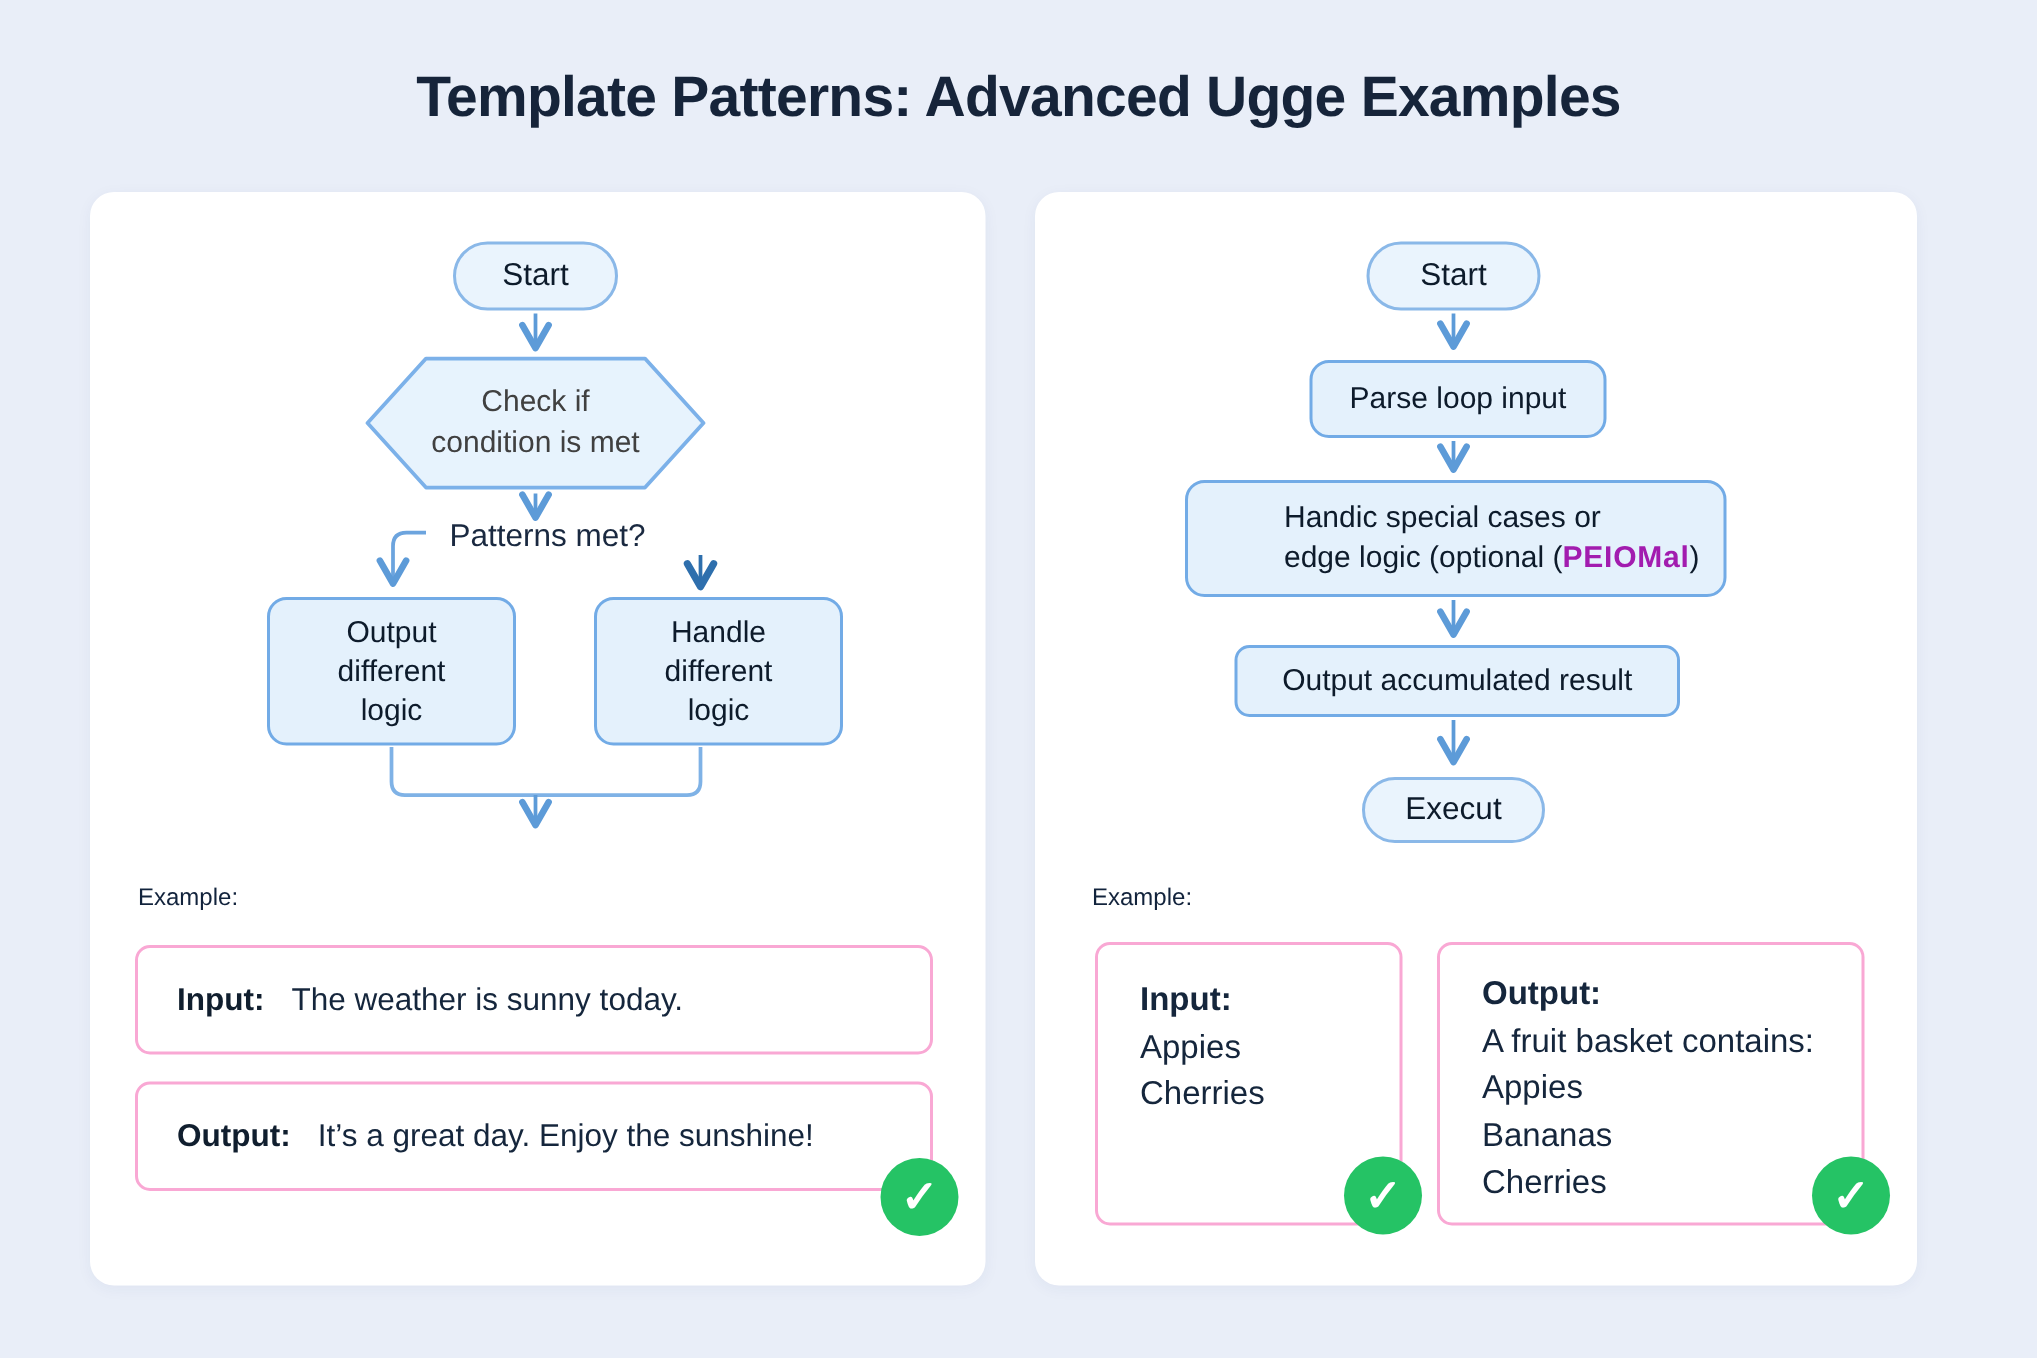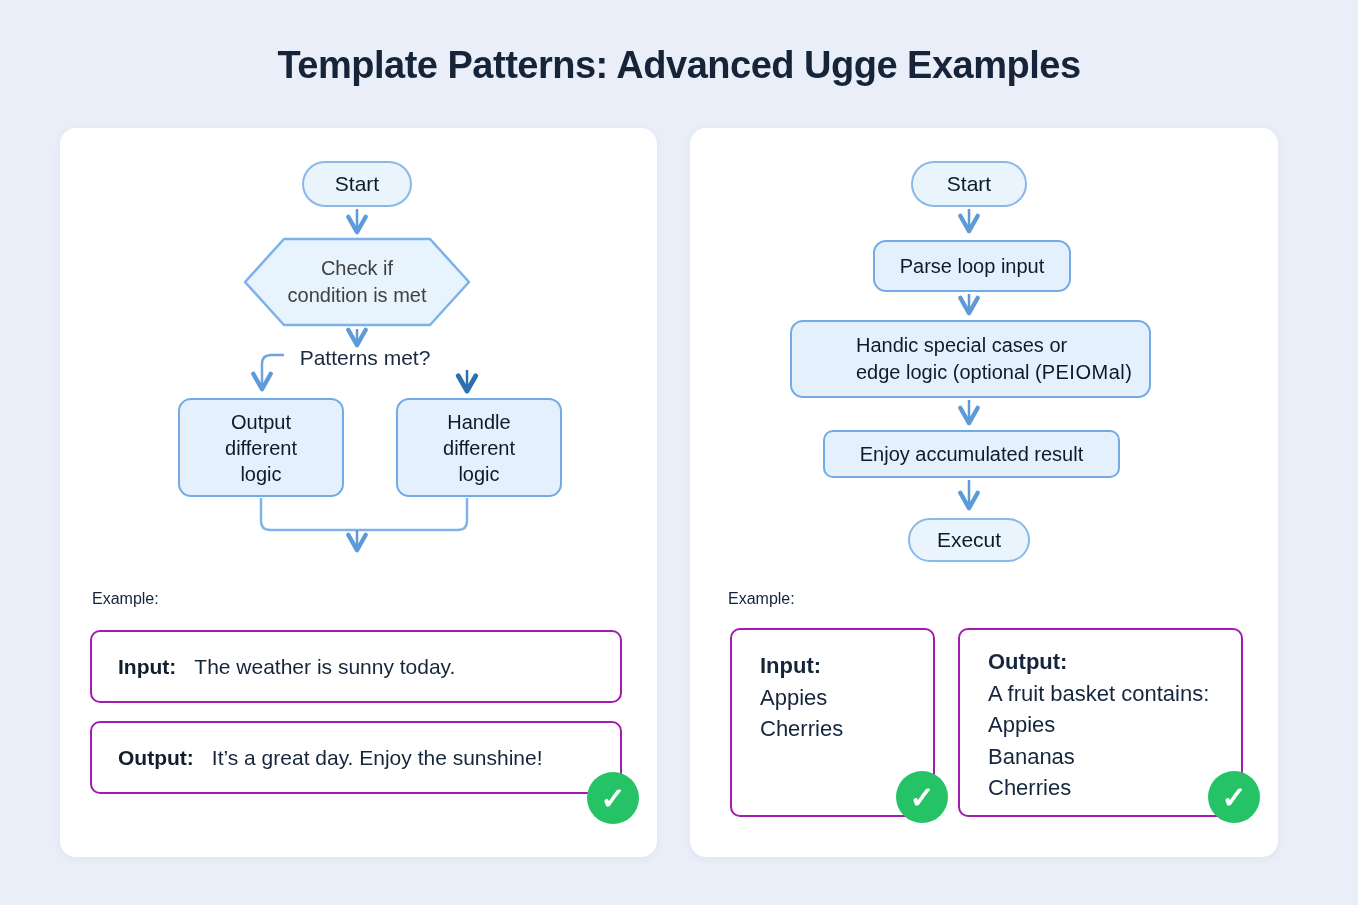--- a/index.html
+++ b/index.html
@@ -46,27 +46,27 @@
     line-height:27px; color:#404040;
   }
   .cond-label {
     position:absolute; text-align:center; font-size:21px; font-weight:500; color:#1a2940;
   }
   .big-box {
     position:absolute; background:#e4f1fc; border:2.5px solid #72abe6; border-radius:13px;
     display:flex; flex-direction:column; justify-content:center;
     padding-left:64px; font-size:20px; font-weight:500; line-height:27px; color:#0d1b2b;
   }
-  .odd-text { color:#0f172a; font-weight:400; letter-spacing:.5px; }
+  .odd-text { color:#a21caf; font-weight:700; letter-spacing:.5px; }
 
   .example-heading {
     position:absolute; font-size:16px; font-weight:400; color:#12233c;
   }
   .ex-box {
-    position:absolute; background:#ffffff; border:2px solid #a21caf; border-radius:10px;
+    position:absolute; background:#ffffff; border:2px solid #f9a8d4; border-radius:10px;
   }
   .ex-row { display:flex; align-items:center; padding-left:26px; height:100%; font-size:21px; }
   .ex-label { font-weight:700; color:#101e2e; margin-right:18px; }
   .ex-text  { font-weight:400; color:#15263c; }
   .ex-lines { padding:20px 0 0 28px; font-size:22px; line-height:31.5px; font-weight:500; color:#15263c; }
   .ex-lines .first { font-weight:600; }
   .check {
     position:absolute; width:52px; height:52px; border-radius:50%;
     background:#25c365; display:flex; align-items:center; justify-content:center;
     color:#ffffff; font-size:30px; font-weight:700;
@@ -155,21 +155,21 @@
       <span>Start</span>
     </div>
 
     <div class="flow-node box" style="left:183px; top:112px; width:198px; height:52px;">Parse loop input</div>
 
     <div class="big-box" style="left:100px; top:192px; width:361px; height:78px;">
       <span>Handic special cases or</span>
       <span><span>edge logic (optional (</span><span class="odd-text">PEIOMal</span><span>)</span></span>
     </div>
 
-    <div class="flow-node box" style="left:133px; top:302px; width:297px; height:48px; border-radius:10px;">Enjoy accumulated result</div>
+    <div class="flow-node box" style="left:133px; top:302px; width:297px; height:48px; border-radius:10px;">Output accumulated result</div>
 
     <div class="flow-node oval" style="left:218px; top:390px; width:122px; height:44px;">
       <span>Execut</span>
     </div>
 
     <div class="example-heading" style="left:38px; top:462px;">Example:</div>
 
     <div class="ex-box" style="left:40px; top:500px; width:205px; height:189px;">
       <div class="ex-lines">
         <div class="first">Input:</div>

